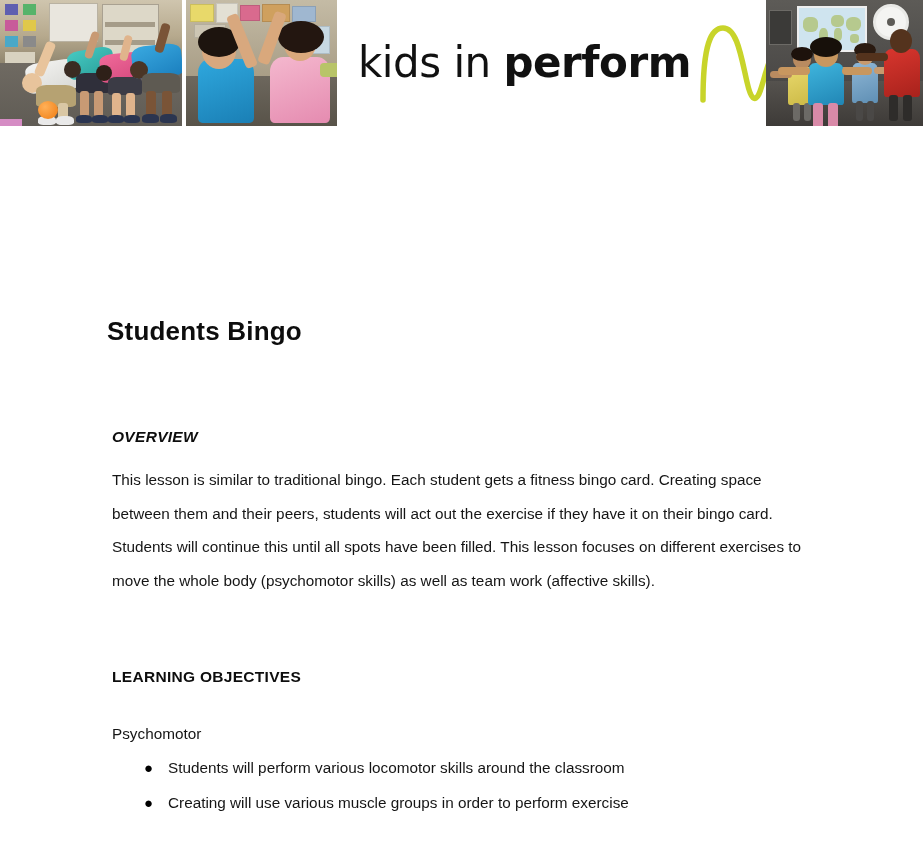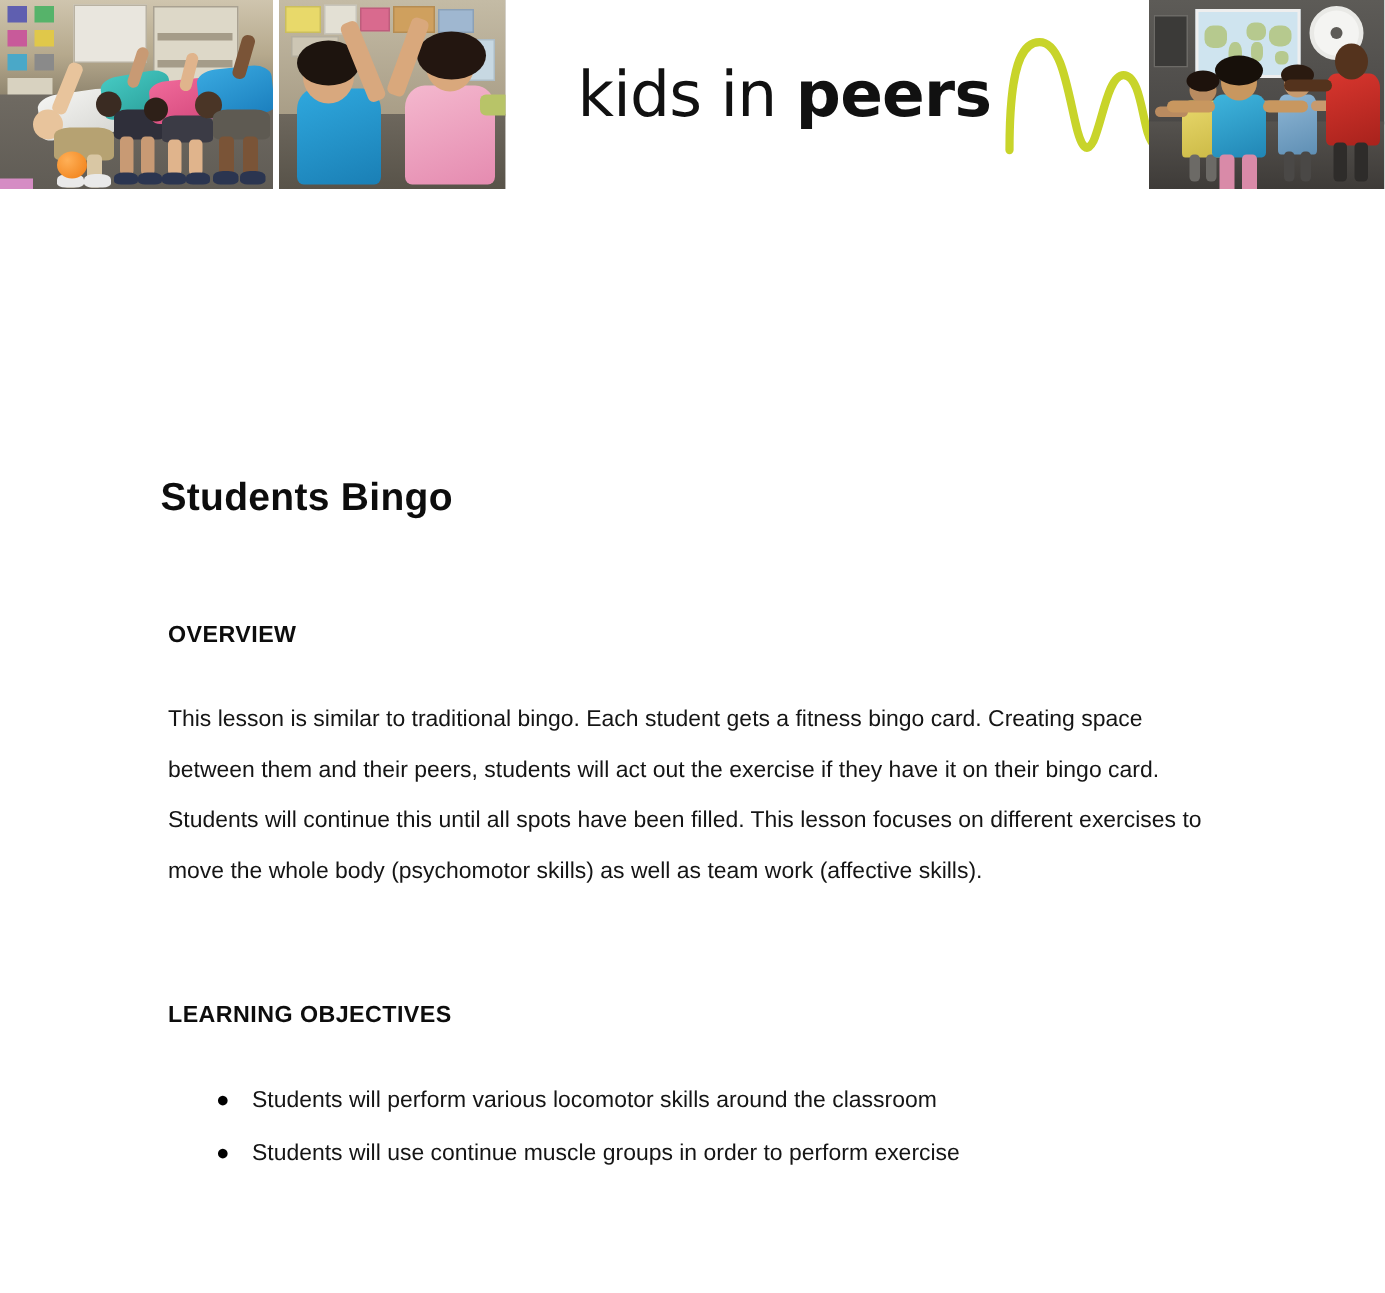--- a/index.html
+++ b/index.html
@@ -134,21 +134,21 @@
     align-items: center;
   }
   .logo-text {
     font-family: "DejaVu Sans", sans-serif;
     font-size: 42px;
     line-height: 1;
     letter-spacing: -0.5px;
     white-space: nowrap;
     color: #111111;
   }
-  .logo-text .thin { font-weight: 400; margin-left: 27px; }
+  .logo-text .thin { font-weight: 400; }
   .logo-text .bold { font-weight: 700; }
   .logo-squiggle {
     margin-left: 6px;
     display: block;
   }
 
   
   .doc {
     position: relative;
     padding: 0;
@@ -163,21 +163,21 @@
     color: #0d0d0d;
   }
   .section-heading {
     position: absolute;
     left: 112px;
     font-size: 15.5px;
     font-weight: 700;
     letter-spacing: 0.3px;
     color: #0d0d0d;
   }
-  #heading-overview  { top: 289px; }
+  #heading-overview  { top: 302px; font-style: italic; }
   #heading-objectives{ top: 542px; }
 
   .body-paragraph {
     position: absolute;
     left: 112px;
     top: 337px;
     width: 690px;
     font-size: 15.3px;
     line-height: 33.5px;
     color: #151515;
@@ -322,21 +322,21 @@
         <div class="head" style="left:22px; top:12px; width:32px; height:34px; background:#d9a87c;"></div>
         <div class="head" style="left:16px; top:6px;  width:46px; height:32px; background:#231610;"></div>
         <div class="arm" style="left:4px; top:-4px; width:12px; height:54px;
              background:#d9a87c; transform:rotate(20deg);"></div>
         <div class="arm" style="left:58px; top:48px; width:20px; height:14px; background:#b8c468;"></div>
       </div>
     </div>
   </div>
 
   <div class="logo-block">
-    <div class="logo-text"><span class="thin">kids in </span><span class="bold">peers</span></div>
+    <div class="logo-text"><span class="thin">kids in </span><span class="bold">perform</span></div>
     <svg class="logo-squiggle" width="148" height="82" viewBox="0 0 148 82">
       <path d="M6 78 C6 22, 14 6, 26 6 C40 6, 44 34, 50 60 C54 78, 58 80, 62 72
                C68 58, 72 28, 82 28 C92 28, 94 52, 98 66 C101 76, 105 78, 109 70
                C114 58, 118 44, 126 44 C132 44, 134 56, 136 64 C138 70, 140 72, 143 68" fill="none" stroke="#C8D42A" stroke-width="5.5" stroke-linecap="round" stroke-linejoin="round"></path>
       <circle cx="141" cy="58" r="8" fill="#F5941E"></circle>
     </svg>
   </div>
 
   <div class="photo photo-right">
     <div class="scene scene-arms">
@@ -403,27 +403,28 @@
 
   <div class="section-heading" id="heading-overview">OVERVIEW</div>
 
   <div class="body-paragraph">This lesson is similar to traditional bingo. Each student gets a fitness bingo card. Creating space between them and their peers, students will act out the exercise if they have it on their bingo card. Students will continue this until all spots have been filled. This lesson focuses on different exercises to move the whole body (psychomotor skills) as well as team work (affective skills).</div>
 
   <div class="section-heading" id="heading-objectives">LEARNING OBJECTIVES</div>
 
   <div class="objectives">
 
     <div class="obj-group">
+      <div class="obj-category">Psychomotor</div>
       <ul class="obj-list">
         <li class="obj-item">
           <span class="bullet">●</span>
           <span>Students will perform various locomotor skills around the classroom</span>
         </li>
         <li class="obj-item">
           <span class="bullet">●</span>
-          <span>Students will use continue muscle groups in order to perform exercise</span>
+          <span>Creating will use various muscle groups in order to perform exercise</span>
         </li>
       </ul>
     </div>
 
 
   </div>
 </div>
 
 </body></html>

